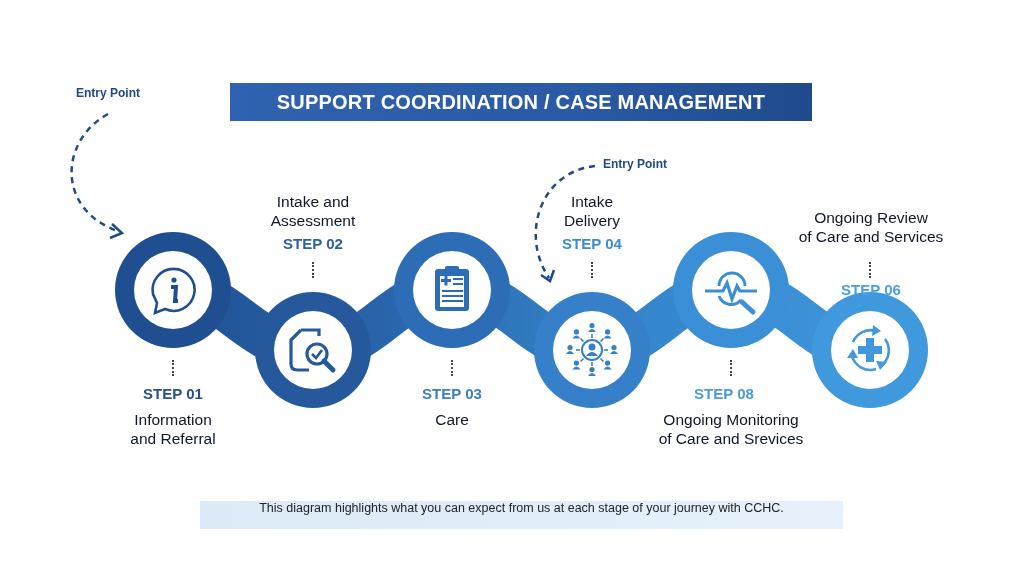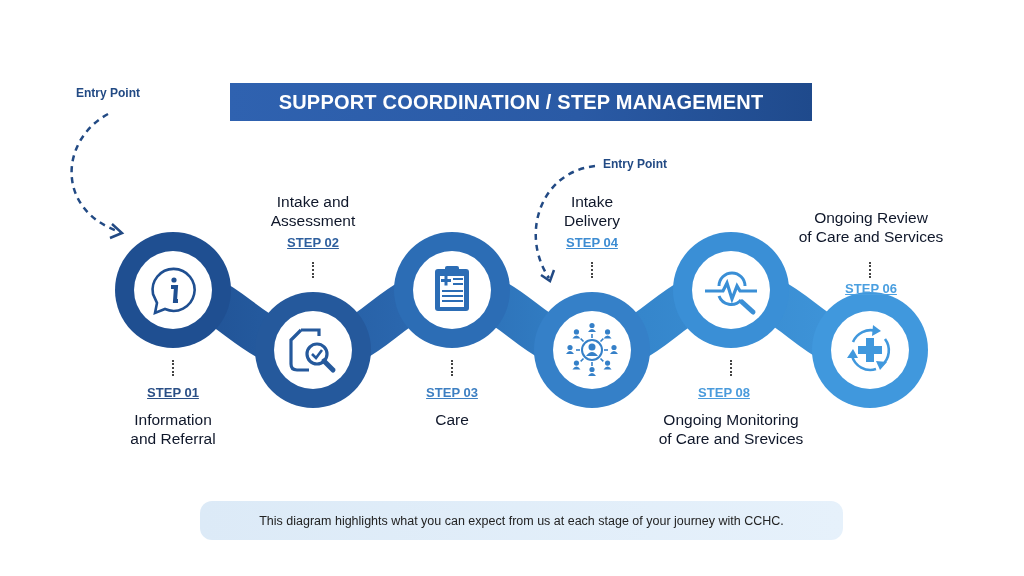--- a/index.html
+++ b/index.html
@@ -4,24 +4,24 @@
 <style>
   html, body { margin: 0; padding: 0; }
   body { width: 1024px; height: 576px; background: #ffffff; position: relative; overflow: hidden;
          font-family: "Liberation Sans", "DejaVu Sans", sans-serif; }
   .title-bar { position: absolute; left: 230px; top: 83px; width: 582px; height: 38px;
                background: linear-gradient(90deg, #2f62b0 0%, #2a5aa5 60%, #1f4a8c 100%);
                display: flex; align-items: center; justify-content: center; }
   .title-bar span { color: #ffffff; font-weight: bold; font-size: 20px; letter-spacing: 0.2px; }
   .entry { position: absolute; color: #224a84; font-weight: bold; font-size: 12px; }
   .label { position: absolute; text-align: center; color: #0f172a; font-size: 15.5px; line-height: 19px; width: 200px; }
-  .step { position: absolute; text-align: center; font-weight: bold; font-size: 13px; width: 120px; text-decoration: underline; }
+  .step { position: absolute; text-align: center; font-weight: bold; font-size: 15px; width: 120px; }
   .dots { position: absolute; width: 0; border-left: 2px dotted #444; height: 16px; }
-  .footer { position: absolute; left: 200px; top: 501px; width: 643px; height: 39px;
-            background: linear-gradient(90deg, #dceaf7, #e6f1fb); display: flex; align-items: center; justify-content: center; border-radius: 12px; }
+  .footer { position: absolute; left: 200px; top: 501px; width: 643px; height: 28px;
+            background: linear-gradient(90deg, #dceaf7, #e6f1fb); display: flex; justify-content: center; }
   .footer span { color: #222; font-size: 12.5px; }
   svg.main { position: absolute; left: 0; top: 0; }
 </style>
 </head>
 <body>
 
 <svg class="main" width="1024" height="576" viewBox="0 0 1024 576">
   <defs>
     <linearGradient id="chainGrad" x1="110" y1="0" x2="930" y2="0" gradientUnits="userSpaceOnUse">
       <stop offset="0" stop-color="#1d4b8c"></stop>
@@ -134,21 +134,21 @@
     <path d="M15,-11 A19,19 0 0 1 12,15" fill="none" stroke="#4098dd" stroke-width="2.6"></path>
     <path d="M17,12 L10,20 L6,11 Z" fill="#4098dd"></path>
     <path d="M6,19 A19,19 0 0 1 -18,6" fill="none" stroke="#4098dd" stroke-width="2.6"></path>
     <path d="M-23,8 L-17,-1 L-12,8 Z" fill="#4098dd"></path>
     <rect x="-4" y="-12" width="8" height="24" fill="#4098dd"></rect>
     <rect x="-12" y="-4" width="24" height="8" fill="#4098dd"></rect>
   </g>
 </svg>
 
 <div class="title-bar">
-  <span>SUPPORT COORDINATION / STEP MANAGEMENT</span>
+  <span>SUPPORT COORDINATION / CASE MANAGEMENT</span>
 </div>
 
 <div class="entry" style="left:76px; top:86px;">Entry Point</div>
 <div class="entry" style="left:603px; top:157px;">Entry Point</div>
 
 <div class="dots" style="left:172px; top:360px;"></div>
 <div class="step" style="left: 113px; top: 385px; color: rgb(42, 79, 134);">STEP 01</div>
 <div class="label" style="left:73px; top:410px;">
   <div>Information</div>
   <div>and Referral</div>

